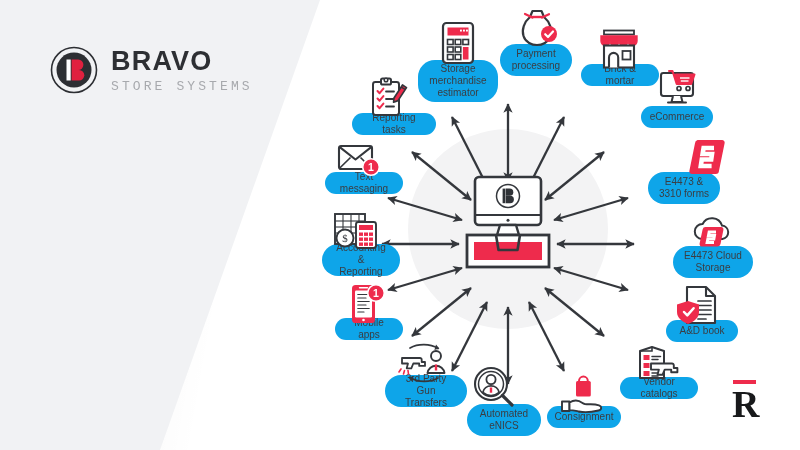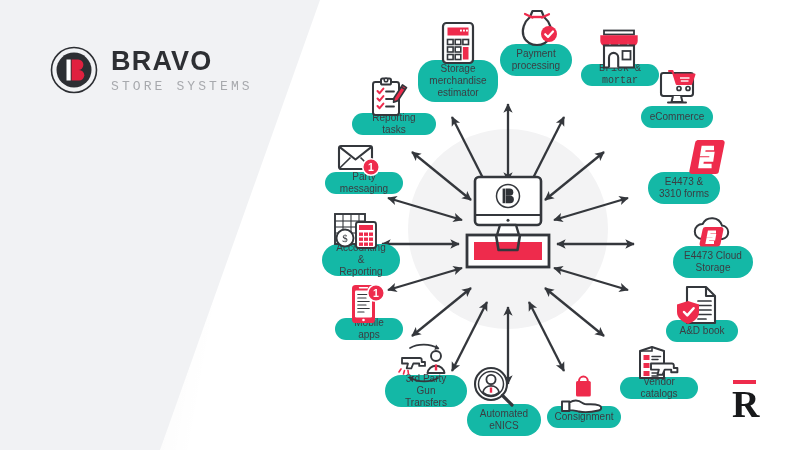--- a/index.html
+++ b/index.html
@@ -44,21 +44,21 @@
     position:absolute;left:408px;top:129px;width:200px;height:200px;border-radius:50%;
     background:#f3f3f4;z-index:1;
   }
   .arrows{position:absolute;left:0;top:0;width:800px;height:450px;z-index:2;}
   .hub{position:absolute;left:463px;top:175px;width:90px;height:108px;z-index:4;}
 
   
   .node{position:absolute;z-index:5;}
   .pill{
     position:absolute;
-    background:#14b8a6;border-radius:17px;
+    background:#0ea5e9;border-radius:17px;
     display:flex;align-items:center;justify-content:center;
     text-align:center;color:#3b3d42;
     font-size:10px;line-height:1.18;
     padding:5px 10px;
     font-family:"Liberation Sans", sans-serif;
     box-sizing:border-box;
     white-space:pre-line;
   }
   .node-ico{position:absolute;z-index:6;}
 
@@ -176,21 +176,21 @@
 
     <div class="node">
       <svg class="node-ico" style="left:597px;top:28px;width:44px;height:42px;" viewBox="0 0 44 42">
         <rect x="7" y="2.5" width="30" height="4" fill="#fff" stroke="#34373c" stroke-width="1.8"></rect>
         <path d="M4 8 h36 v5 a4.5 4.5 0 0 1 -4.5 4.5 a4.5 4.5 0 0 1 -4.5 -4.5 a4.5 4.5 0 0 1 -4.5 4.5 a4.5 4.5 0 0 1 -4.5 -4.5
                  a4.5 4.5 0 0 1 -4.5 4.5 a4.5 4.5 0 0 1 -4.5 -4.5 a4.5 4.5 0 0 1 -4.5 4.5 A4.5 4.5 0 0 1 4 13 Z" fill="#ee2b4c" stroke="#ee2b4c" stroke-width="1.4"></path>
         <rect x="7" y="17.5" width="30" height="22" fill="#fff" stroke="#34373c" stroke-width="2.1"></rect>
         <path d="M12 39.5 v-10 a4.6 4.6 0 0 1 9.2 0 v10" fill="#fff" stroke="#34373c" stroke-width="2.1"></path>
         <rect x="25.5" y="23" width="8" height="8.5" fill="#fff" stroke="#34373c" stroke-width="1.8"></rect>
       </svg>
-      <div class="pill" style="left:581px;top:64px;width:78px;height:22px;font-family:Liberation Mono, monospace;">Brick &amp; mortar</div>
+      <div class="pill" style="left:581px;top:64px;width:78px;height:22px;">Brick &amp; mortar</div>
     </div>
 
     <div class="node">
       <svg class="node-ico" style="left:655px;top:66px;width:44px;height:42px;" viewBox="0 0 44 42">
         <rect x="6" y="7" width="32" height="23" rx="2.4" fill="#fff" stroke="#34373c" stroke-width="2.1"></rect>
         <path d="M18 30 L16.5 36 L27.5 36 L26 30" fill="#fff" stroke="#34373c" stroke-width="2"></path>
         <line x1="13" y1="36.5" x2="31" y2="36.5" stroke="#34373c" stroke-width="2" stroke-linecap="round"></line>
         <path d="M14 5 h3.5 l4.2 13 h14.5 l3.3 -9.5 h-18.6" fill="#ee2b4c" stroke="#ee2b4c" stroke-width="2" stroke-linejoin="round" stroke-linecap="round"></path>
         <g stroke="#fff" stroke-width="1.4">
             <line x1="25" y1="12" x2="34.5" y2="12"></line>
@@ -354,21 +354,21 @@
     </div>
 
     <div class="node">
       <svg class="node-ico" style="left:337px;top:143px;width:44px;height:34px;" viewBox="0 0 44 34">
         <rect x="2" y="3" width="33" height="23" rx="2" fill="#fff" stroke="#34373c" stroke-width="2.1"></rect>
         <path d="M2.8 4.2 L18.5 16.5 L34.2 4.2" fill="none" stroke="#34373c" stroke-width="2.1" stroke-linejoin="round"></path>
         <path d="M2.8 25 L13.5 14.5 M34.2 25 L23.5 14.5" fill="none" stroke="#34373c" stroke-width="1.7"></path>
         <circle cx="34" cy="24" r="8.3" fill="#ee2b4c" stroke="#fff" stroke-width="1.6"></circle>
         <text x="34" y="27.6" text-anchor="middle" font-family="Liberation Sans, sans-serif" font-size="10.5" font-weight="bold" fill="#fff">1</text>
       </svg>
-      <div class="pill" style="left:325px;top:172px;width:78px;height:22px;">Party messaging</div>
+      <div class="pill" style="left:325px;top:172px;width:78px;height:22px;">Text messaging</div>
     </div>
 
     <div class="node">
       <svg class="node-ico" style="left:368px;top:76px;width:42px;height:42px;" viewBox="0 0 42 42">
         <rect x="5" y="6" width="26" height="33" rx="2.4" fill="#fff" stroke="#34373c" stroke-width="2"></rect>
         <rect x="13" y="2.5" width="10" height="6" rx="1.6" fill="#fff" stroke="#34373c" stroke-width="2"></rect>
         <circle cx="18" cy="4" r="1.8" fill="#fff" stroke="#34373c" stroke-width="1.5"></circle>
         <g stroke="#ee2b4c" stroke-width="2" fill="none" stroke-linecap="round" stroke-linejoin="round">
           <path d="M9.5 15 L11.6 17.2 L15.4 12.6"></path>
           <path d="M9.5 22.5 L11.6 24.7 L15.4 20.1"></path>

